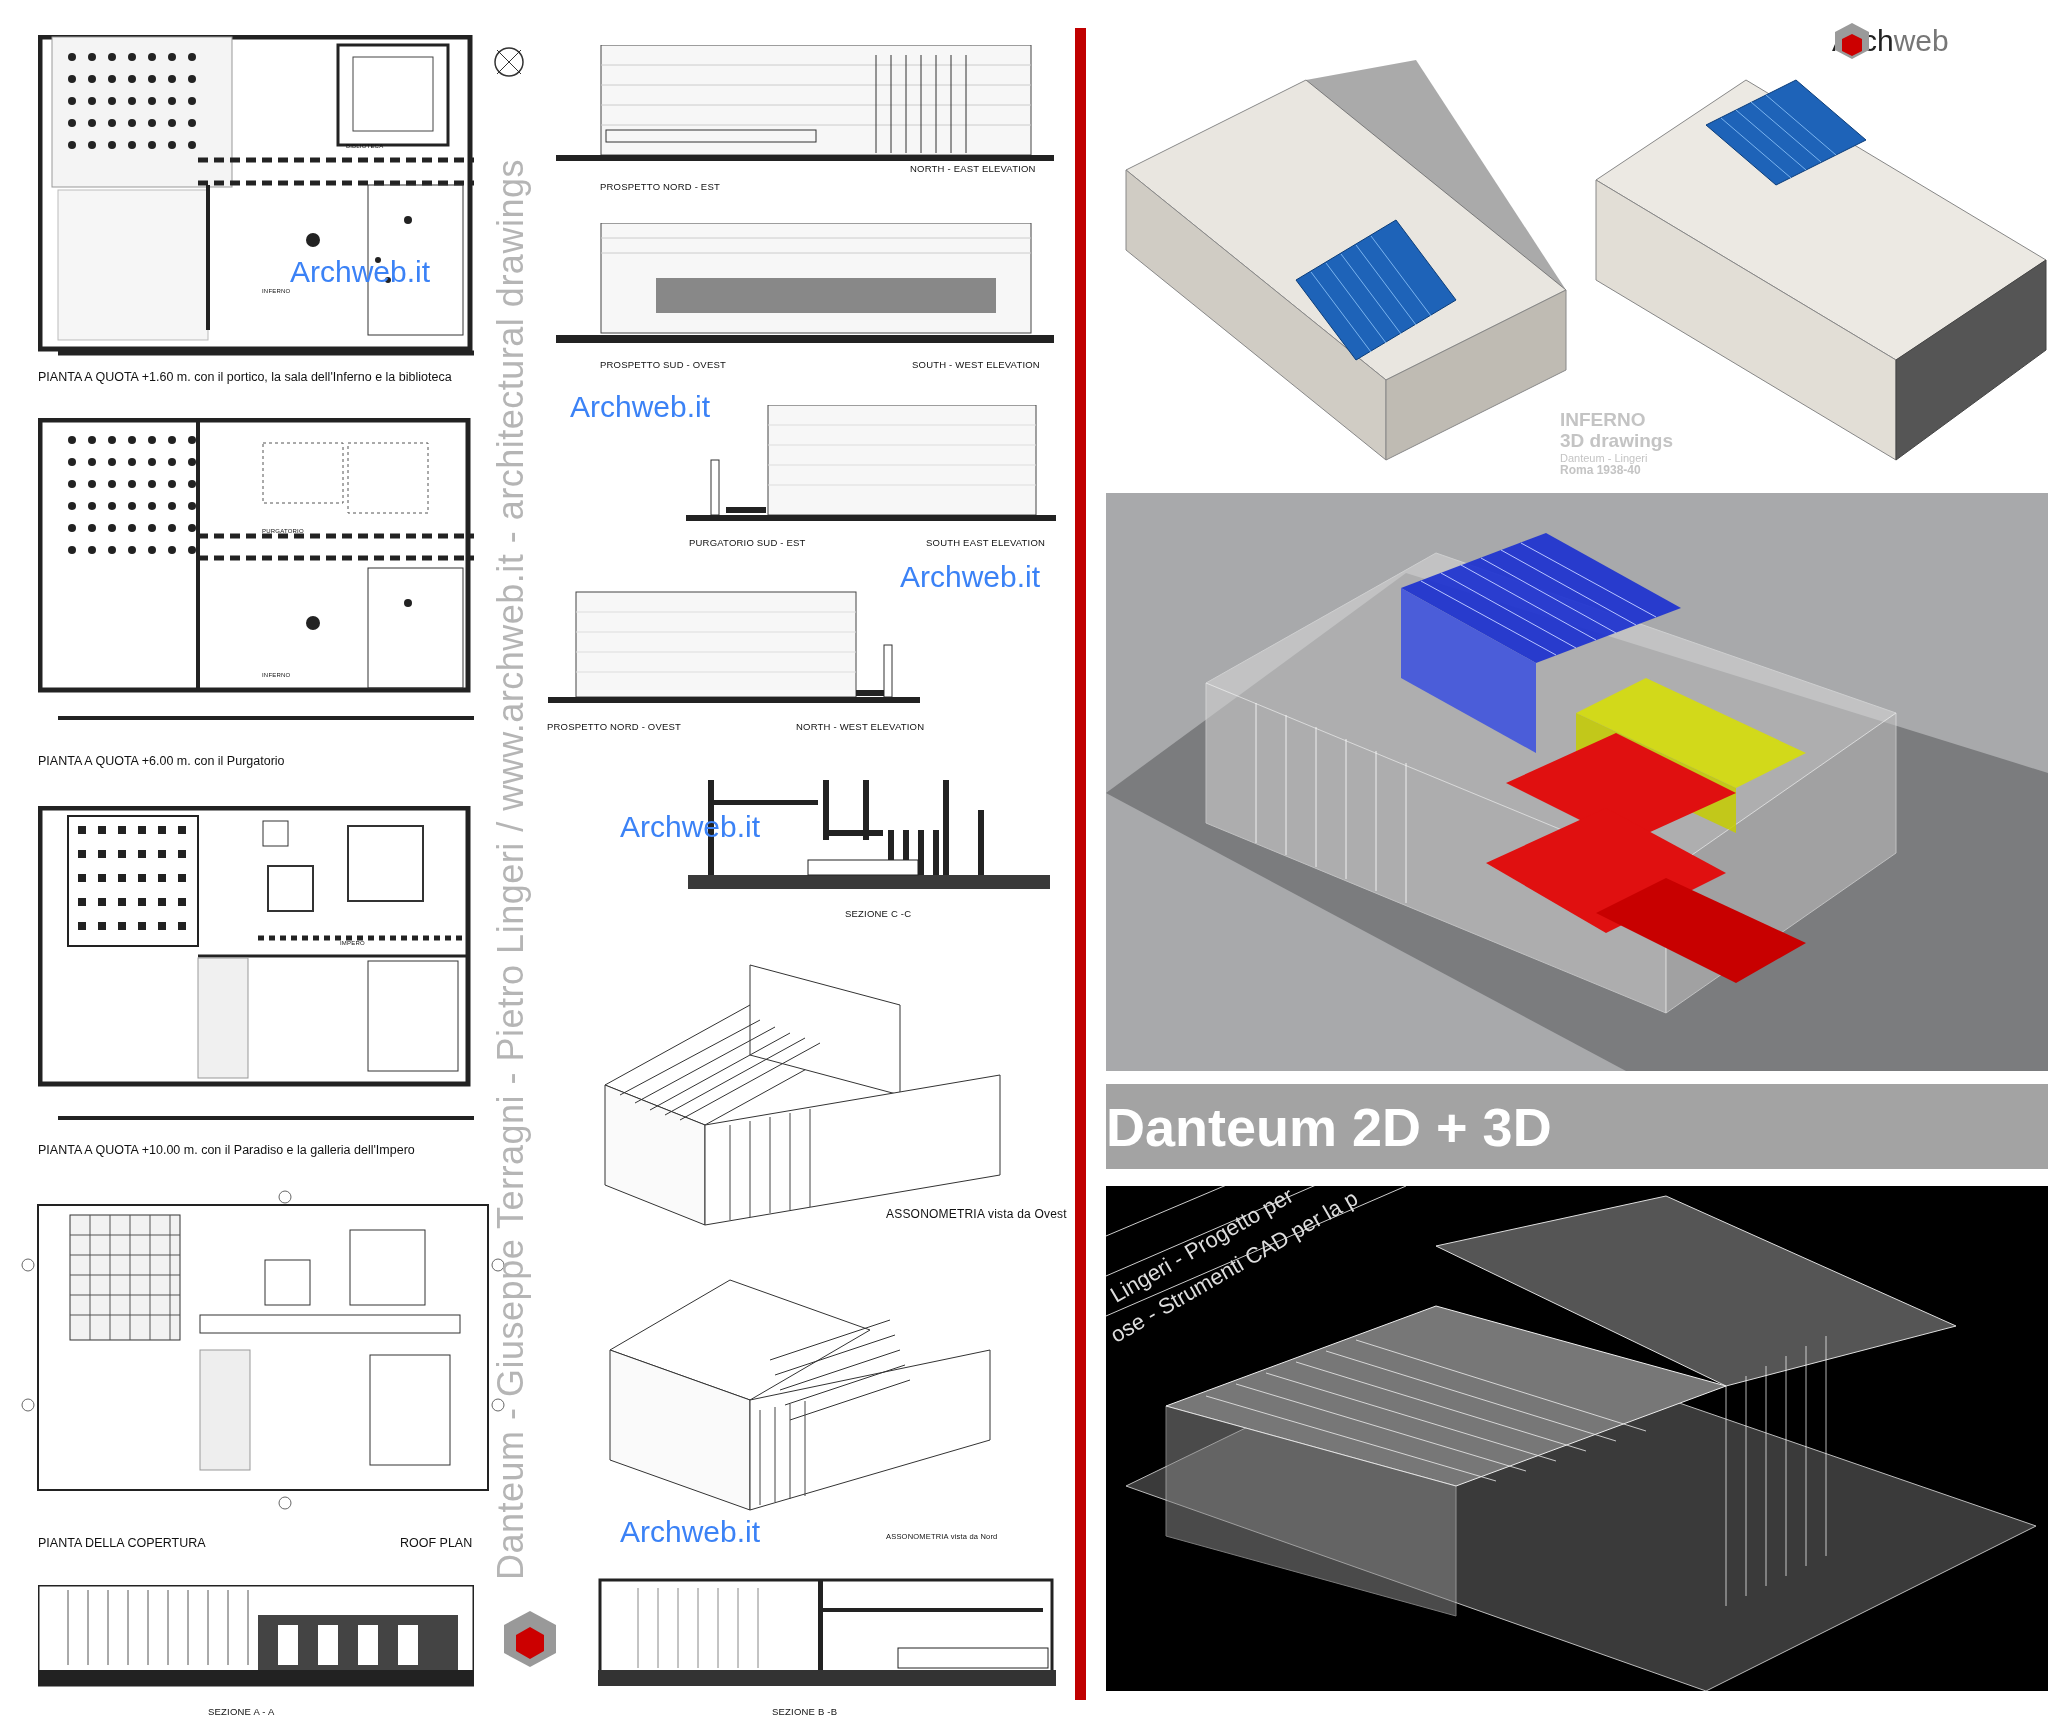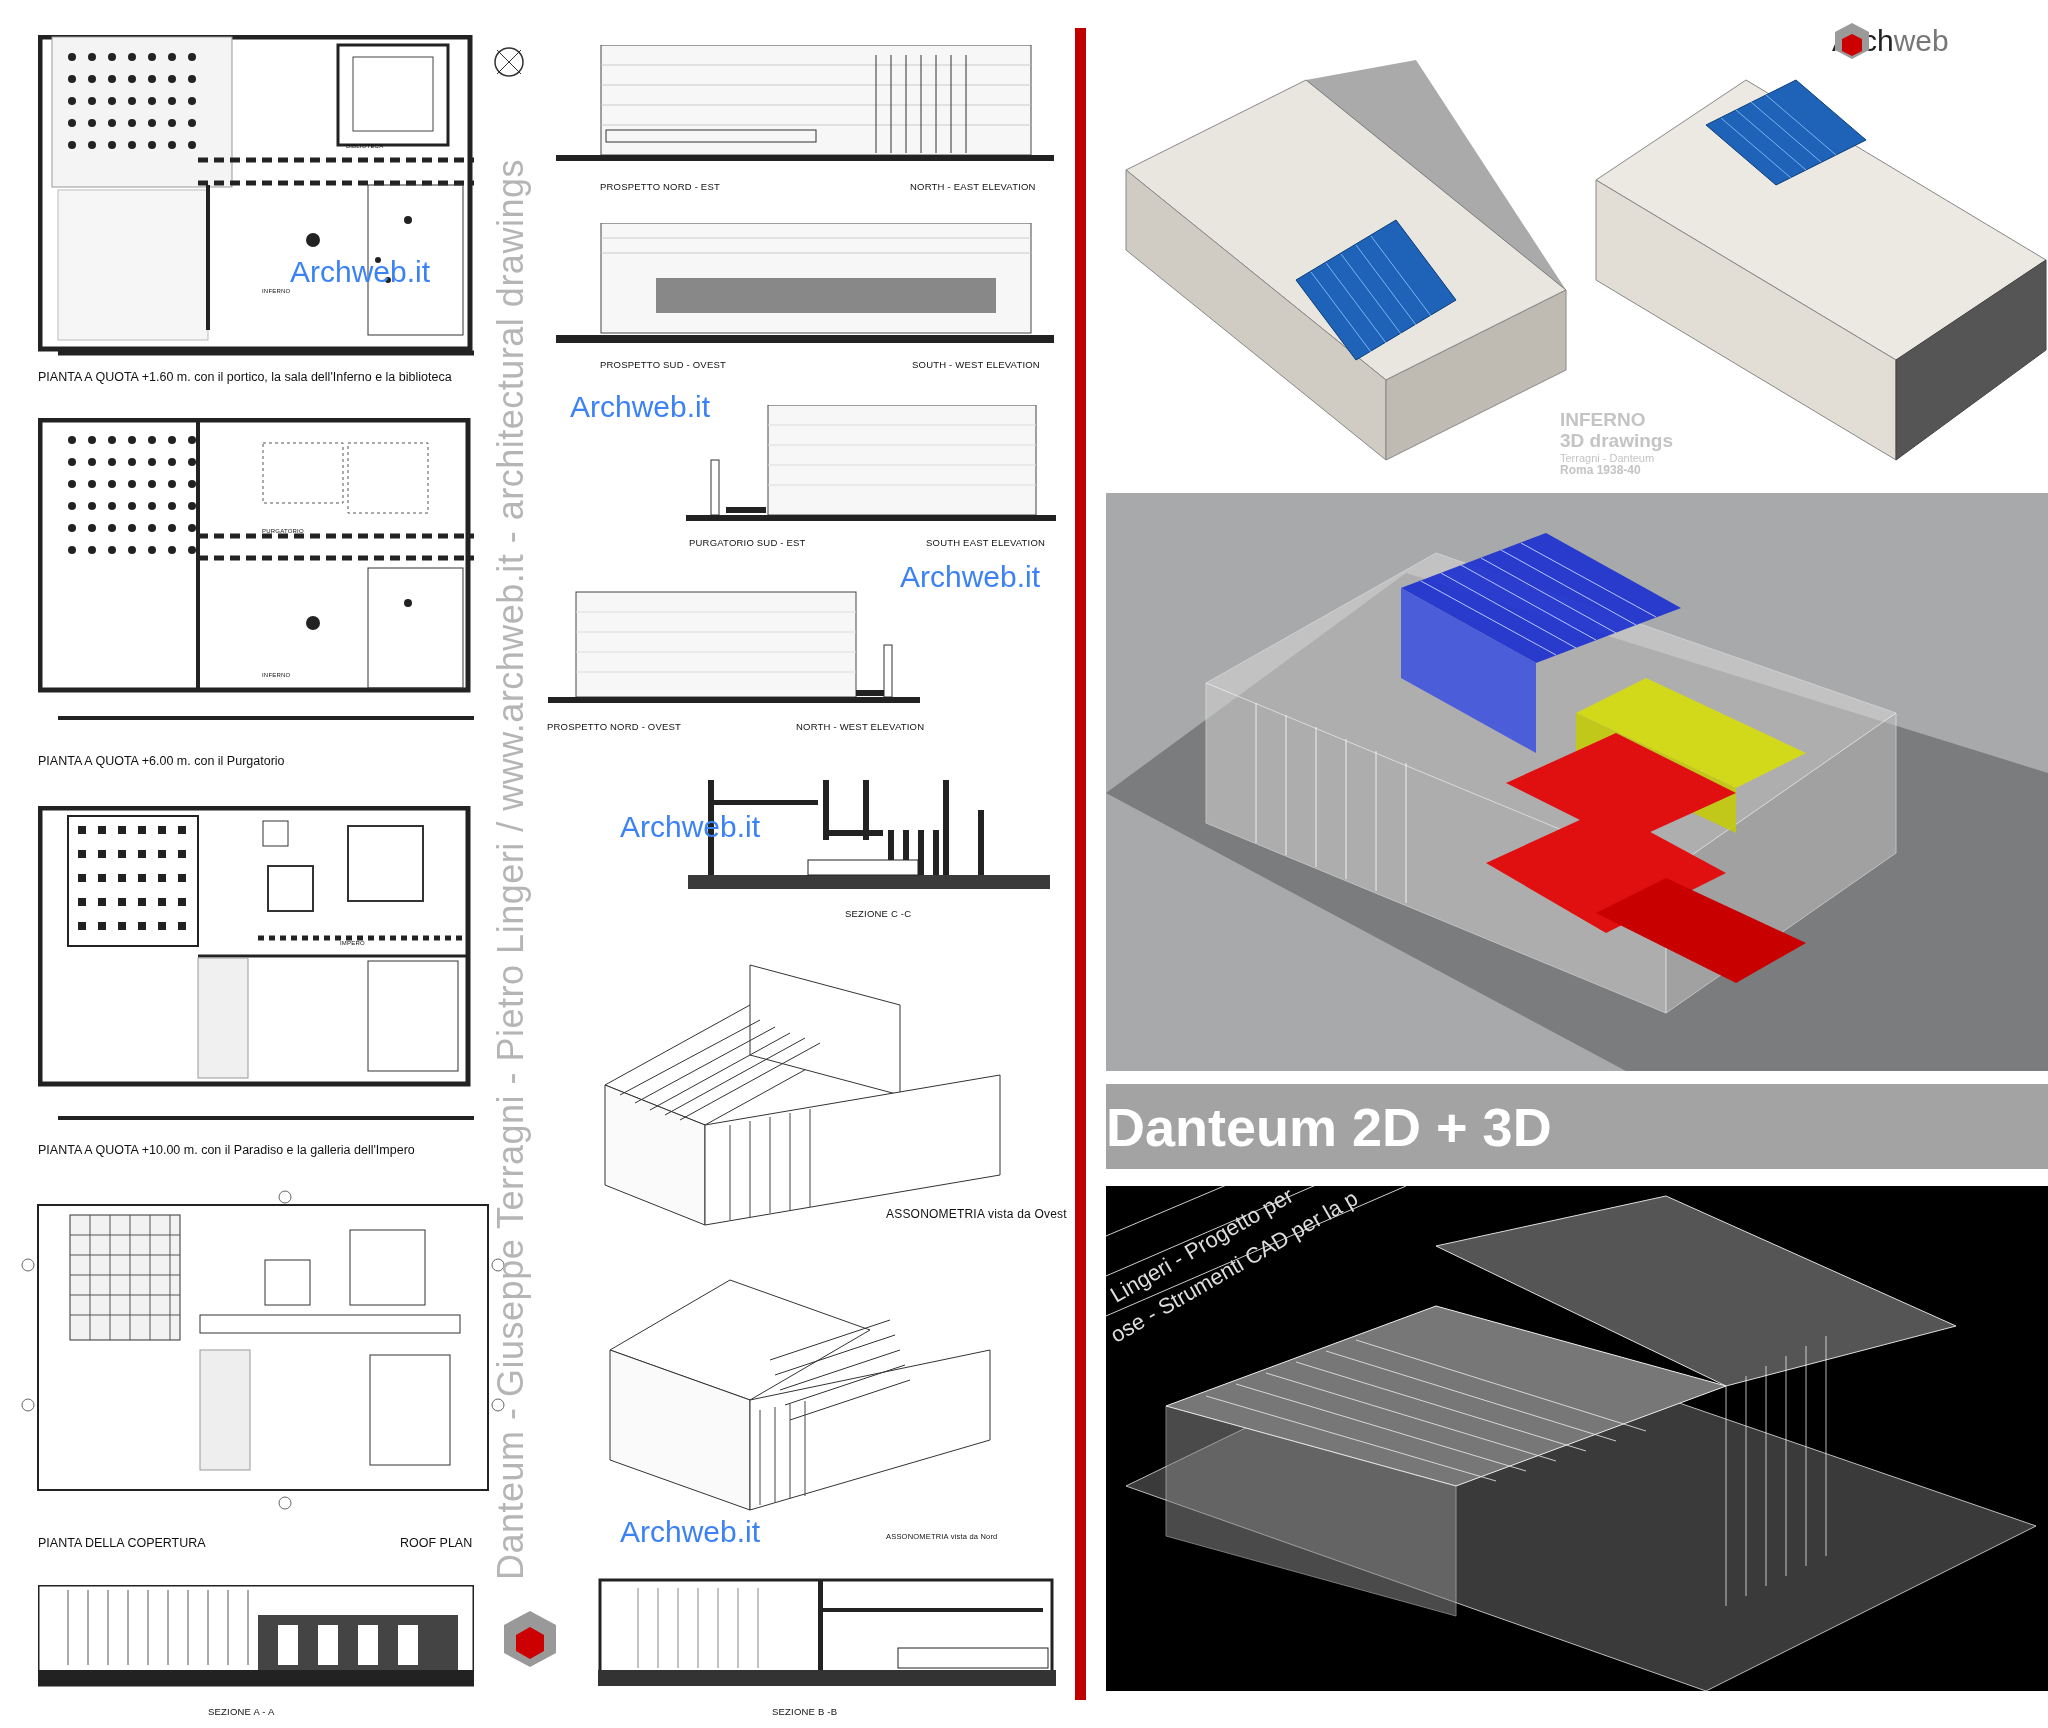--- a/index.html
+++ b/index.html
@@ -284,21 +284,21 @@
         <line x1="335" y1="10" x2="335" y2="108"></line>
         <line x1="350" y1="10" x2="350" y2="108"></line>
         <line x1="365" y1="10" x2="365" y2="108"></line>
         <line x1="380" y1="10" x2="380" y2="108"></line>
         <line x1="395" y1="10" x2="395" y2="108"></line>
         <line x1="410" y1="10" x2="410" y2="108"></line>
       </g>
     <rect x="0" y="110" width="498" height="6" fill="#222"></rect>
   </svg>
   <div class="lbl" style="left:600px;top:181px">PROSPETTO   NORD - EST</div>
-  <div class="lbl" style="left:910px;top:181px">NORTH - EAST  ELEVATION</div>
+  <div class="lbl" style="left:910px;top:163px">NORTH - EAST  ELEVATION</div>
 </div>
 
 <div>
   <svg class="abs" style="left:556px;top:223px" width="498" height="125" viewBox="0 0 498 125">
     <rect x="45" y="0" width="430" height="110" fill="#f7f7f7" stroke="#444"></rect>
     <g stroke="#ccc">
         <line x1="45" y1="15" x2="475" y2="15"></line>
         <line x1="45" y1="30" x2="475" y2="30"></line>
       </g>
     <rect x="100" y="55" width="340" height="35" fill="#888"></rect>
@@ -462,21 +462,21 @@
     <g stroke="#7ab3ee">
         <line x1="615" y1="58" x2="685" y2="118"></line>
         <line x1="630" y1="50" x2="700" y2="110"></line>
         <line x1="645" y1="42" x2="715" y2="102"></line>
         <line x1="660" y1="35" x2="730" y2="95"></line>
       </g>
   </svg>
   <div class="info">
     <div style="font-size:19px">INFERNO</div>
     <div style="font-size:19px">3D drawings</div>
-    <div style="font-size:11px;font-weight:normal">Terragni - Danteum</div>
+    <div style="font-size:11px;font-weight:normal">Danteum - Lingeri</div>
     <div style="font-size:12px">Roma 1938-40</div>
   </div>
 </div>
 
 <div class="panel-gray">
   <svg width="942" height="578" viewBox="0 0 942 578">
     <polygon points="0,300 300,80 942,280 942,578 520,578" fill="#7b7c7e"></polygon>
     <polygon points="100,190 330,60 790,220 560,380" fill="#d8d8d8" opacity=".55" stroke="#eee"></polygon>
     <polygon points="100,190 560,380 560,520 100,330" fill="#cfcfcf" opacity=".6" stroke="#eee"></polygon>
     <polygon points="560,380 790,220 790,360 560,520" fill="#bbb" opacity=".6" stroke="#eee"></polygon>

